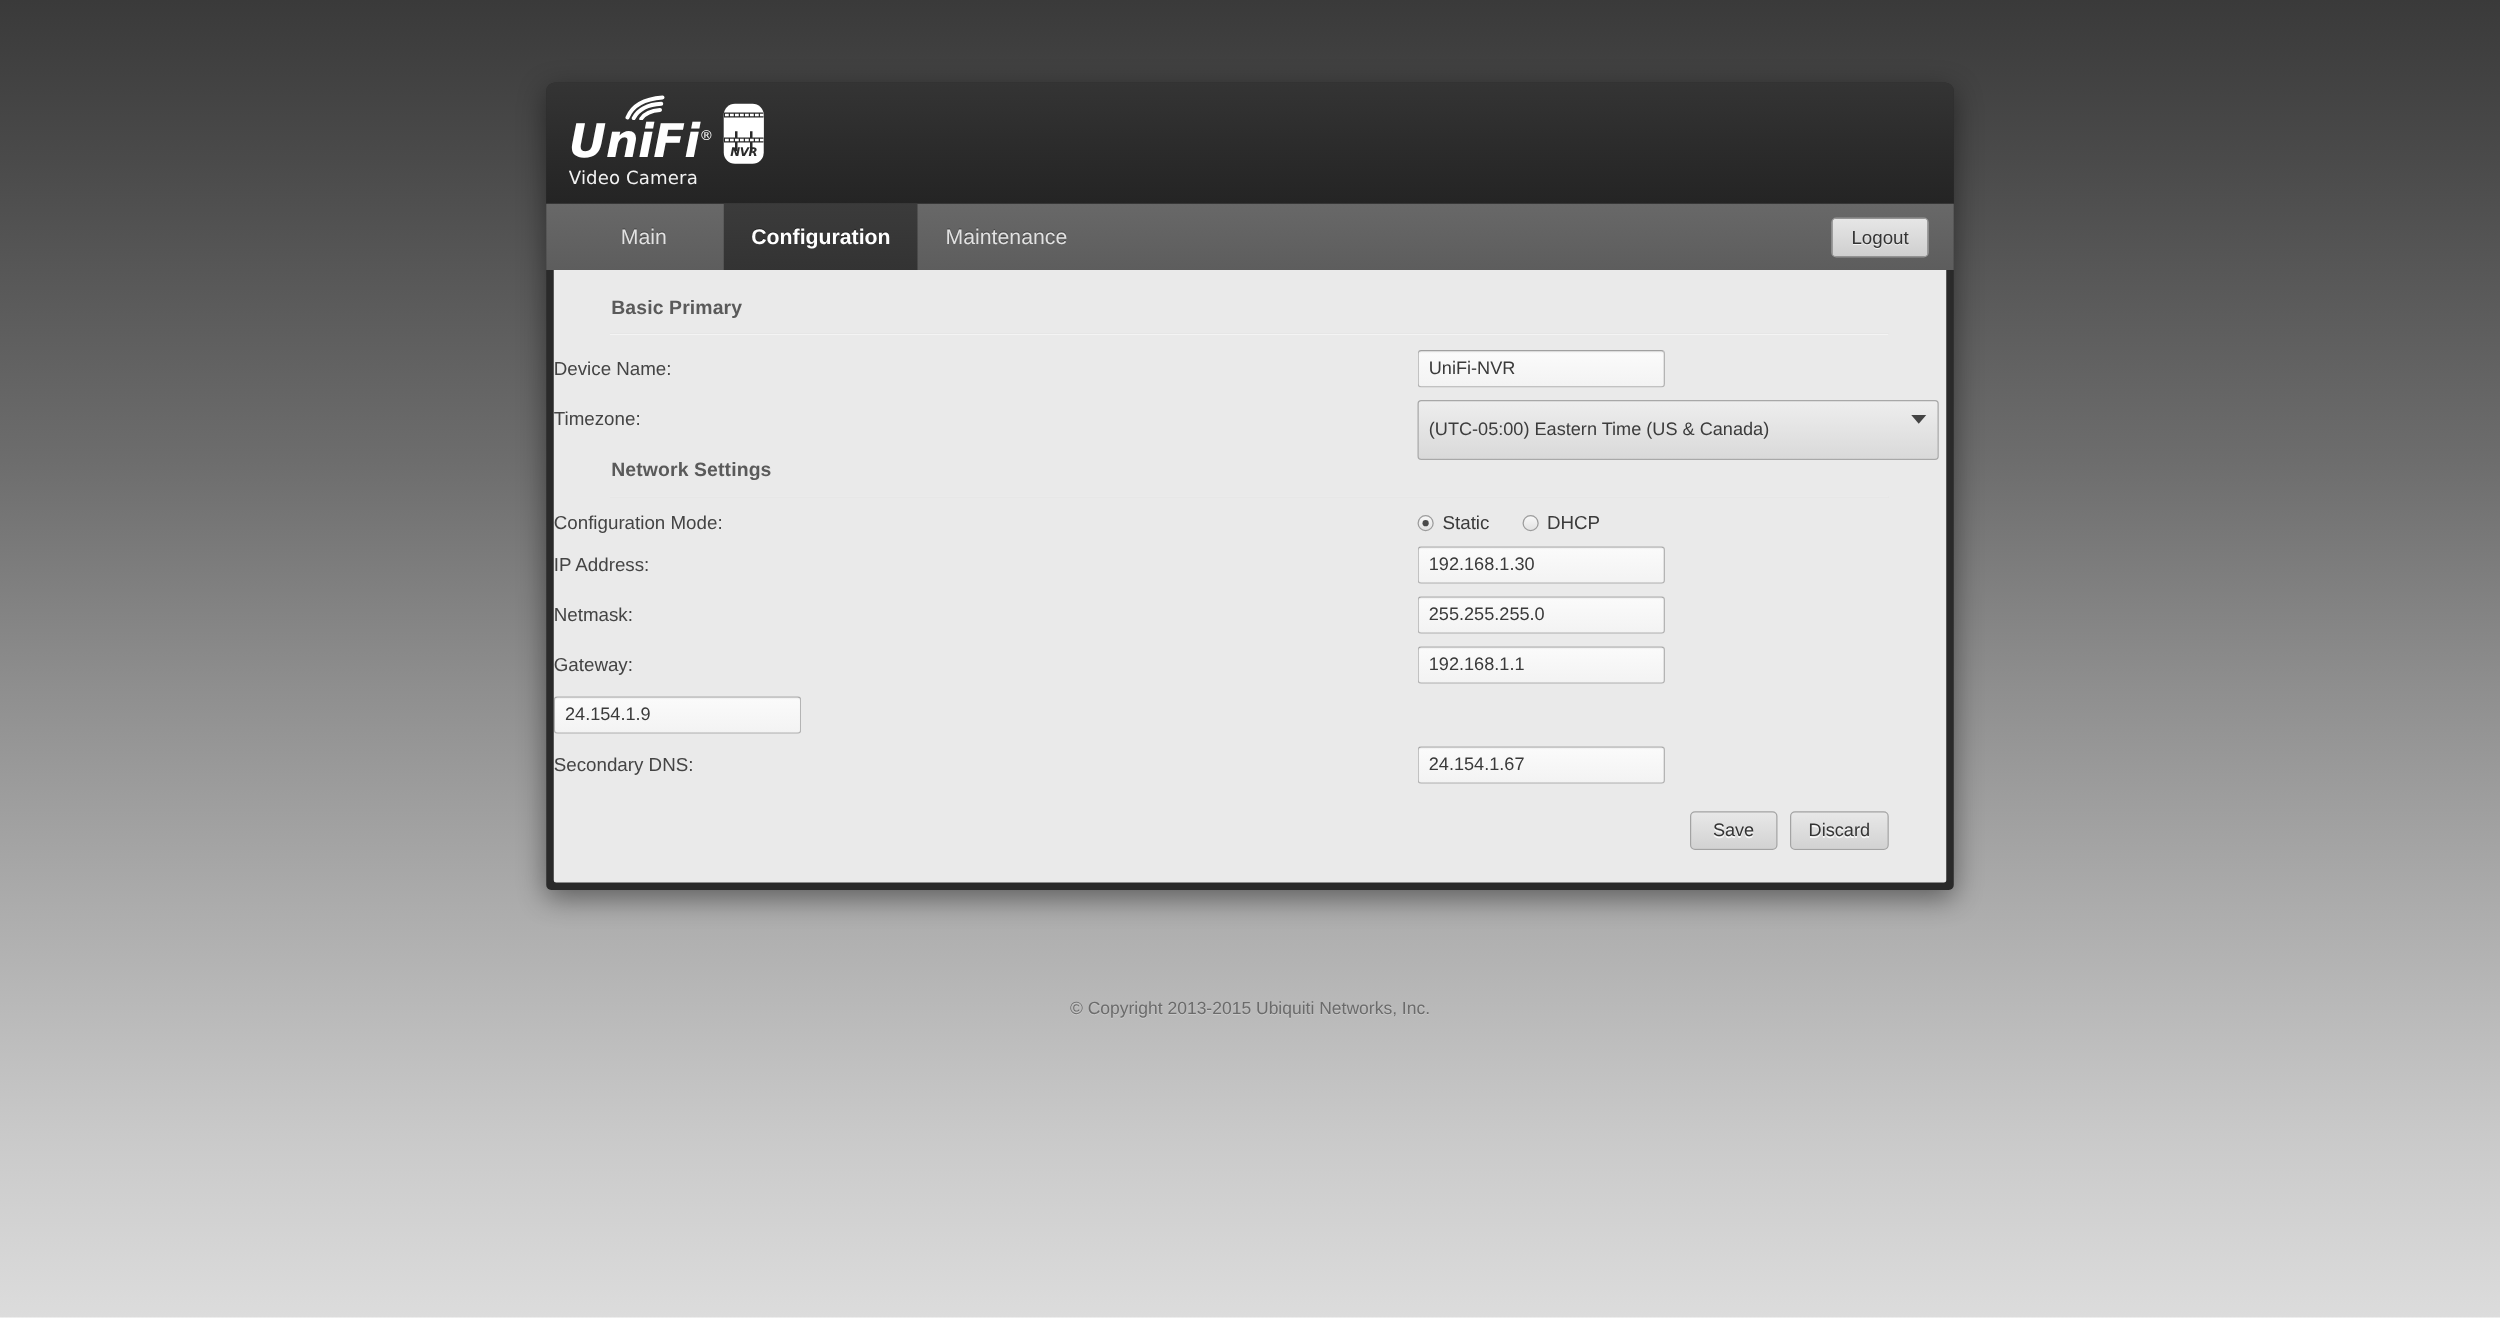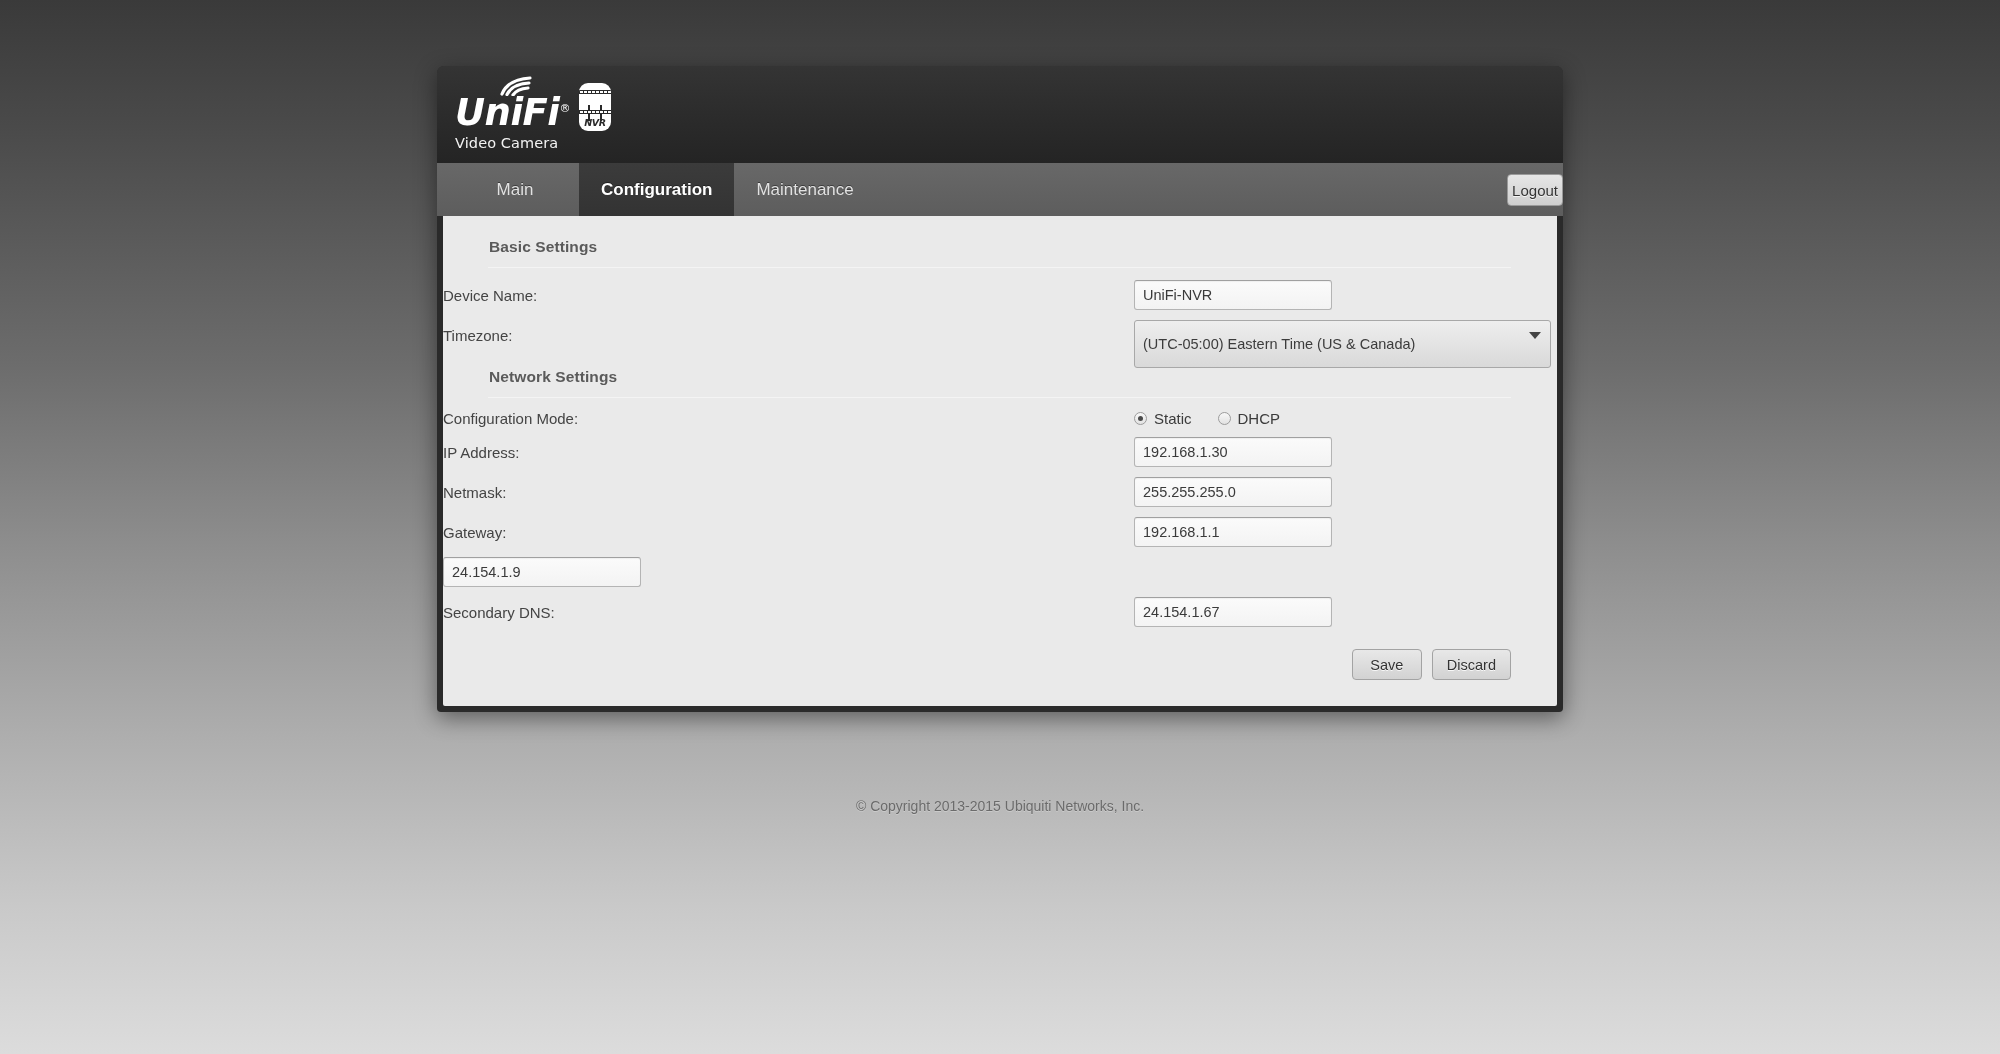--- a/index.html
+++ b/index.html
@@ -173,24 +173,24 @@
   }
 
   .tab.active {
     background: linear-gradient(to bottom, #3b3b3b 0%, #333333 100%);
     color: #ffffff;
     font-weight: bold;
   }
 
   .logout-btn {
     position: absolute;
-    right: 0;
+    right: 20px;
     top: 11px;
     height: 32px;
-    padding: 0 4px;
+    padding: 0 15px;
     display: flex;
     align-items: center;
     justify-content: center;
     font-size: 15px;
     color: #333333;
     background: linear-gradient(to bottom, #e6e6e6 0%, #cfcfcf 100%);
     border: 1px solid #9a9a9a;
     border-radius: 4px;
     cursor: pointer;
     text-shadow: 0 1px 0 rgba(255,255,255,0.75);
@@ -391,21 +391,21 @@
 
   <div class="tabbar">
     <div class="tab">Main</div>
     <div class="tab active">Configuration</div>
     <div class="tab">Maintenance</div>
     <div class="logout-btn">Logout</div>
   </div>
 
   <div class="content">
 
-    <div class="section-title">Basic Settings</div>
+    <div class="section-title">Basic Primary</div>
     <div class="divider"></div>
 
     <div class="form-rows">
       <div class="row">
         <div class="label">Device Name:</div>
         <input class="field" type="text" value="UniFi-NVR" style="">
       </div>
 
       <div class="row">
         <div class="label">Timezone:</div>

